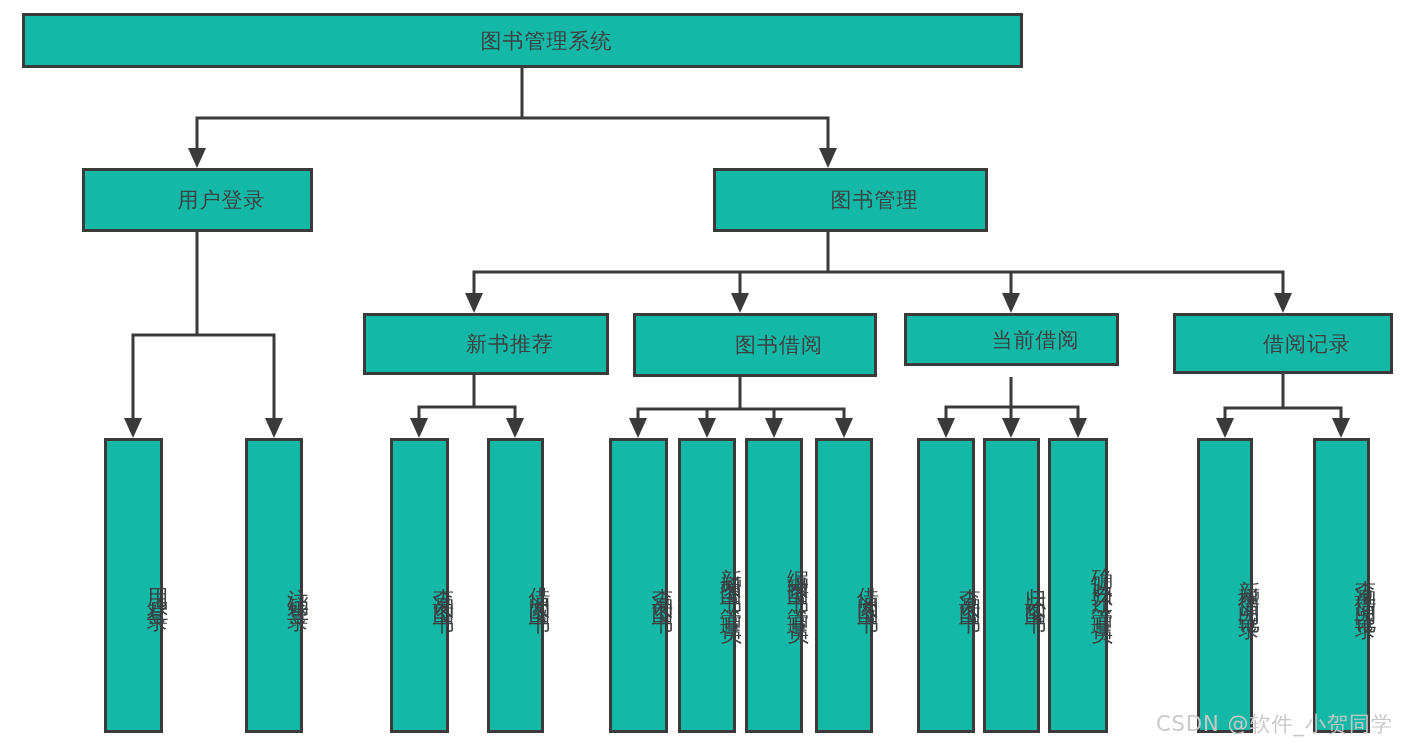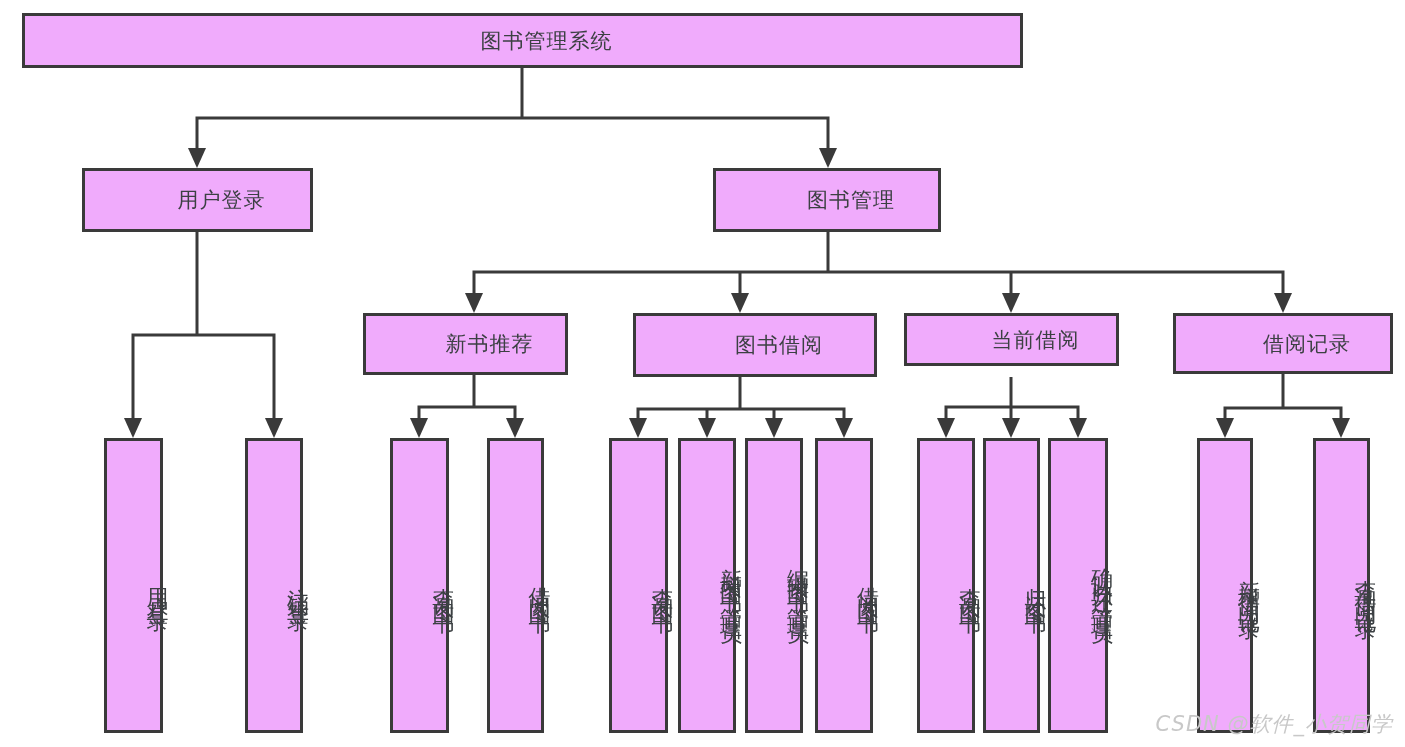--- a/index.html
+++ b/index.html
@@ -11,21 +11,21 @@
     overflow: hidden;
   }
   #connector-layer {
     position: absolute; left: 0; top: 0;
     width: 1405px; height: 747px;
     pointer-events: none;
   }
   .box {
     position: absolute;
     box-sizing: border-box;
-    background: #f0abfc;
+    background: #14b8a6;
     border: 3px solid #3a3a3a;
     color: #3c4043;
     display: flex;
     align-items: center;
     justify-content: center;
     font-size: 21px;
     letter-spacing: 1px;
     white-space: nowrap;
     z-index: 2;
     padding-left: 48px;
@@ -34,23 +34,23 @@
     writing-mode: vertical-rl;
     text-orientation: mixed;
     font-size: 22px;
     letter-spacing: 8px;
     white-space: normal;
   }
   
   .n-root   { left: 22px;   top: 13px;  width: 1001px; height: 55px; }
   
   .n-login  { left: 82px;   top: 168px; width: 231px;  height: 64px; }
-  .n-mgmt   { left: 713px;  top: 168px; width: 228px;  height: 64px; }
+  .n-mgmt   { left: 713px;  top: 168px; width: 275px;  height: 64px; }
   
-  .n-newrec { left: 363px;  top: 313px; width: 205px;  height: 62px; }
+  .n-newrec { left: 363px;  top: 313px; width: 246px;  height: 62px; }
   .n-bborrow{ left: 633px;  top: 313px; width: 244px;  height: 64px; }
   .n-curb   { left: 904px;  top: 313px; width: 215px;  height: 53px; }
   .n-recs   { left: 1173px; top: 313px; width: 220px;  height: 61px; }
   
   .leaf { top: 438px; height: 295px; }
   .l-a1 { left: 104px;  width: 59px; }
   .l-a2 { left: 245px;  width: 58px; }
   .l-b1 { left: 390px;  width: 59px; }
   .l-b2 { left: 487px;  width: 57px; }
   .l-c1 { left: 609px;  width: 59px; }
@@ -63,21 +63,20 @@
   .l-e1 { left: 1197px; width: 56px; }
   .l-e2 { left: 1313px; width: 57px; }
   #watermark {
     position: absolute;
     right: 12px; bottom: 9px;
     color: #c8c8c8;
     font-size: 21px;
     letter-spacing: 1px;
     z-index: 3;
     white-space: nowrap;
-    font-style: italic;
   }
 </style>
 </head>
 <body>
 
 <svg id="connector-layer" viewBox="0 0 1405 747" xmlns="http://www.w3.org/2000/svg">
   <g stroke="#3a3a3a" stroke-width="3" fill="none">
     <path d="M522,68 V118 M195.5,118 H829.5 M197,118 V150 M828,118 V150"></path>
     <path d="M197,232 V335 M131.5,335 H275.5 M133,335 V420 M274,335 V420"></path>
     <path d="M828,232 V272 M472.5,272 H1284.5 M474,272 V295 M740,272 V295 M1011,272 V295 M1283,272 V295"></path>

